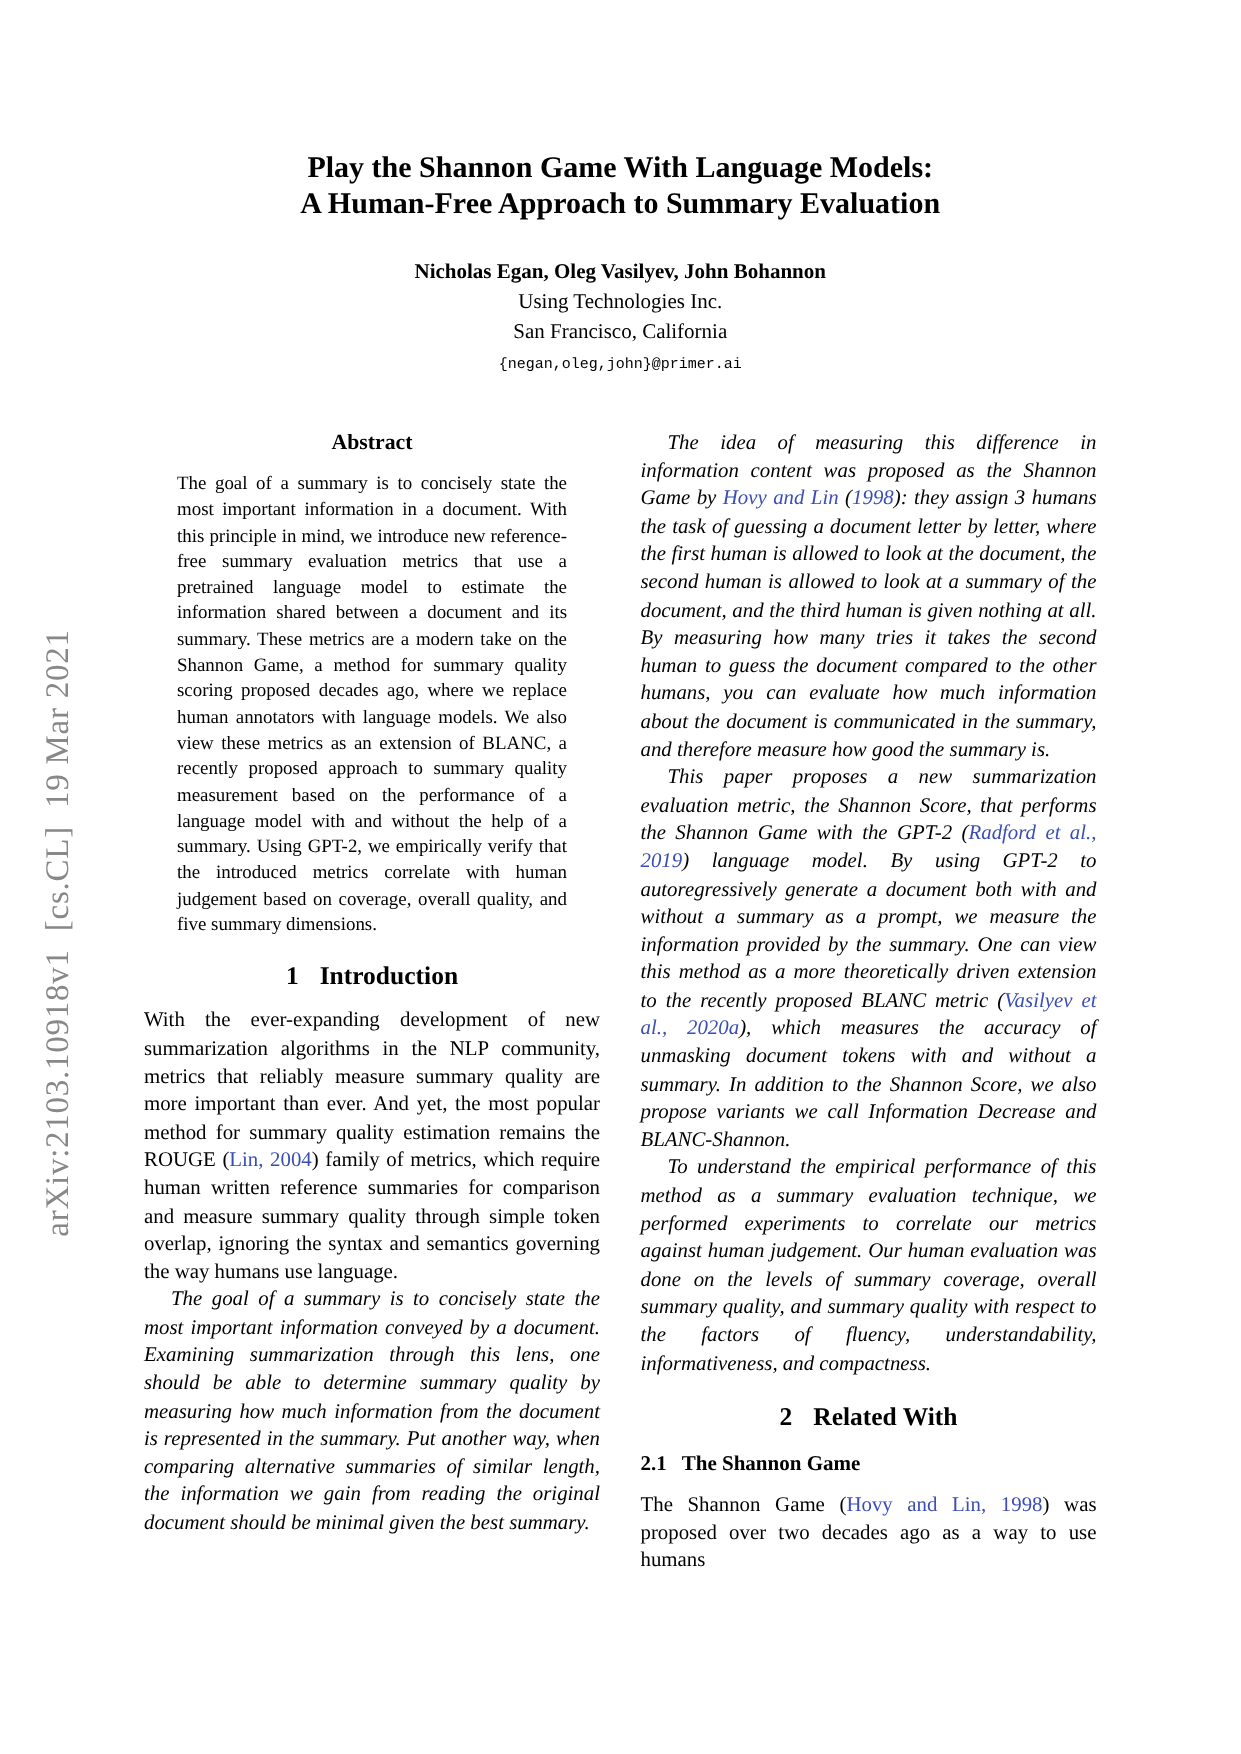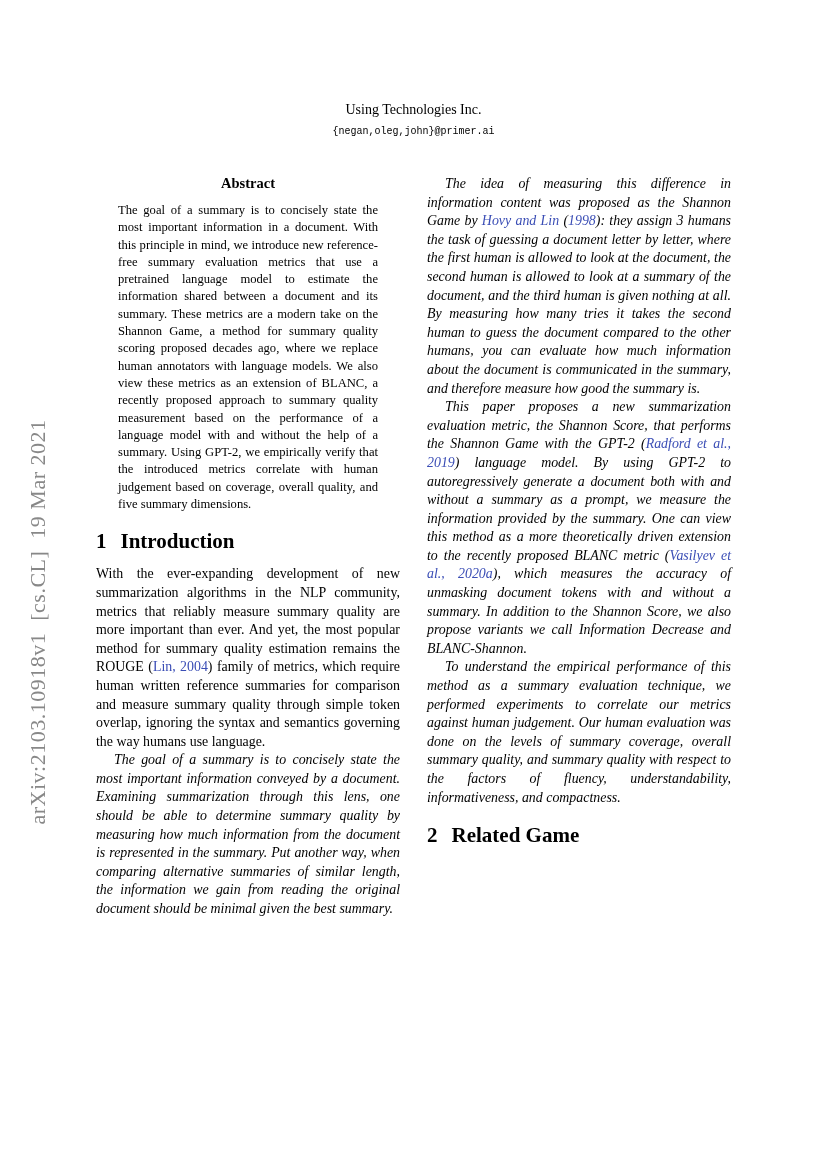--- a/index.html
+++ b/index.html
@@ -80,24 +80,24 @@
   p.body{
     font-size:13.9px;
     line-height:18.6px;
     margin:0;
   }
   p.indent{
     text-indent:18px;
     font-style:italic;
   }
   h2.sec{
-    font-size:21px;
+    font-size:17px;
     font-weight:bold;
     margin:16px 0 11px 0;
-    text-align:left;
+    text-align:center;
   }
   h3.subsec{
     font-size:14px;
     font-weight:bold;
     margin:14px 0 10px 0;
     text-align:left;
   }
   .secnum{
     margin-right:14px;
   }
@@ -109,21 +109,24 @@
   }
 </style>
 </head>
 <body>
 
 <div class="page">
 
   <div class="arxiv-stamp">arXiv:2103.10918v1  [cs.CL]  19 Mar 2021</div>
 
   <header>
+    <h1 class="title"><span>Play the Shannon Game With Language Models:</span><br><span>A Human-Free Approach to Summary Evaluation</span></h1>
+    <div class="authors">Nicholas Egan, Oleg Vasilyev, John Bohannon</div>
     <div class="affil">Using Technologies Inc.</div>
+    <div class="affil">San Francisco, California</div>
     <div class="email">{negan,oleg,john}@primer.ai</div>
   </header>
 
   <div class="columns">
 
     <div class="col">
 
       <div class="abstract">
         <div class="abstract-heading">Abstract</div>
         <p class="abstract-text">The goal of a summary is to concisely state the most important information in a document. With this principle in mind, we introduce new reference-free summary evaluation metrics that use a pretrained language model to estimate the information shared between a document and its summary. These metrics are a modern take on the Shannon Game, a method for summary quality scoring proposed decades ago, where we replace human annotators with language models. We also view these metrics as an extension of BLANC, a recently proposed approach to summary quality measurement based on the performance of a language model with and without the help of a summary. Using GPT-2, we empirically verify that the introduced metrics correlate with human judgement based on coverage, overall quality, and five summary dimensions.</p>
@@ -138,21 +141,23 @@
     </div>
 
     <div class="col">
 
       <p class="body indent"><span>The idea of measuring this difference in information content was proposed as the Shannon Game by </span><span class="cite">Hovy and Lin</span><span> (</span><span class="cite">1998</span><span>): they assign 3 humans the task of guessing a document letter by letter, where the first human is allowed to look at the document, the second human is allowed to look at a summary of the document, and the third human is given nothing at all. By measuring how many tries it takes the second human to guess the document compared to the other humans, you can evaluate how much information about the document is communicated in the summary, and therefore measure how good the summary is.</span></p>
 
       <p class="body indent"><span>This paper proposes a new summarization evaluation metric, the Shannon Score, that performs the Shannon Game with the GPT-2 (</span><span class="cite">Radford et al., 2019</span><span>) language model. By using GPT-2 to autoregressively generate a document both with and without a summary as a prompt, we measure the information provided by the summary. One can view this method as a more theoretically driven extension to the recently proposed BLANC metric (</span><span class="cite">Vasilyev et al., 2020a</span><span>), which measures the accuracy of unmasking document tokens with and without a summary. In addition to the Shannon Score, we also propose variants we call Information Decrease and BLANC-Shannon.</span></p>
 
       <p class="body indent">To understand the empirical performance of this method as a summary evaluation technique, we performed experiments to correlate our metrics against human judgement. Our human evaluation was done on the levels of summary coverage, overall summary quality, and summary quality with respect to the factors of fluency, understandability, informativeness, and compactness.</p>
 
-      <h2 class="sec"><span class="secnum">2</span><span>Related Game</span></h2>
+      <h2 class="sec"><span class="secnum">2</span><span>Related With</span></h2>
 
+      <h3 class="subsec"><span class="subsecnum">2.1</span><span>The Shannon Game</span></h3>
 
+      <p class="body"><span>The Shannon Game (</span><span class="cite">Hovy and Lin, 1998</span><span>) was proposed over two decades ago as a way to use humans</span></p>
 
     </div>
 
   </div>
 
 </div>
 
 </body></html>

